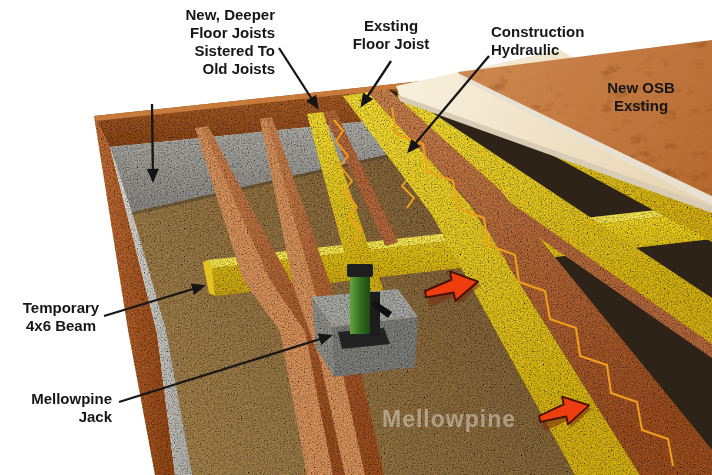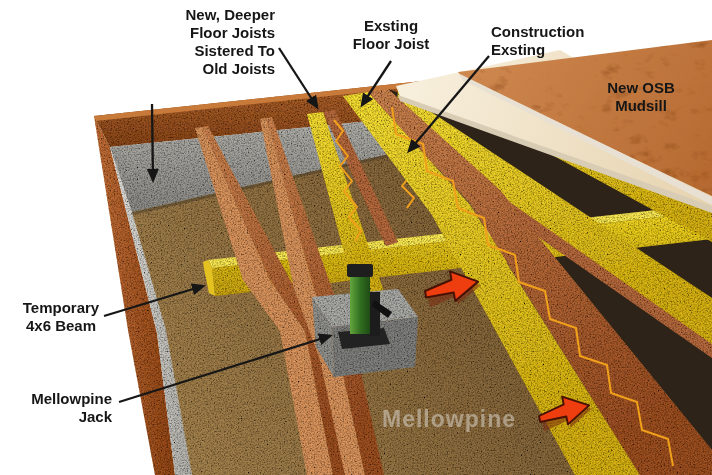--- a/index.html
+++ b/index.html
@@ -186,21 +186,21 @@
   </g>
 </svg>
 
 <div class="callout c-right" style="top:6px;right:437px;">New, Deeper
 Floor Joists
 Sistered To
 Old Joists</div>
 <div class="callout c-center" style="top:17px;left:326px;width:130px;">Exsting
 Floor Joist</div>
 <div class="callout c-left" style="top:23px;left:491px;">Construction
+Hydraulic</div>
+<div class="callout c-center" style="top:79px;left:576px;width:130px;">New OSB
 Exsting</div>
-<div class="callout c-center" style="top:79px;left:576px;width:130px;">New OSB
-Mudsill</div>
 <div class="callout c-center" style="top:299px;left:6px;width:110px;">Temporary
 4x6 Beam</div>
 <div class="callout c-right" style="top:390px;right:600px;">Mellowpine
 Jack</div>
 
 </div>
 
 </body></html>

